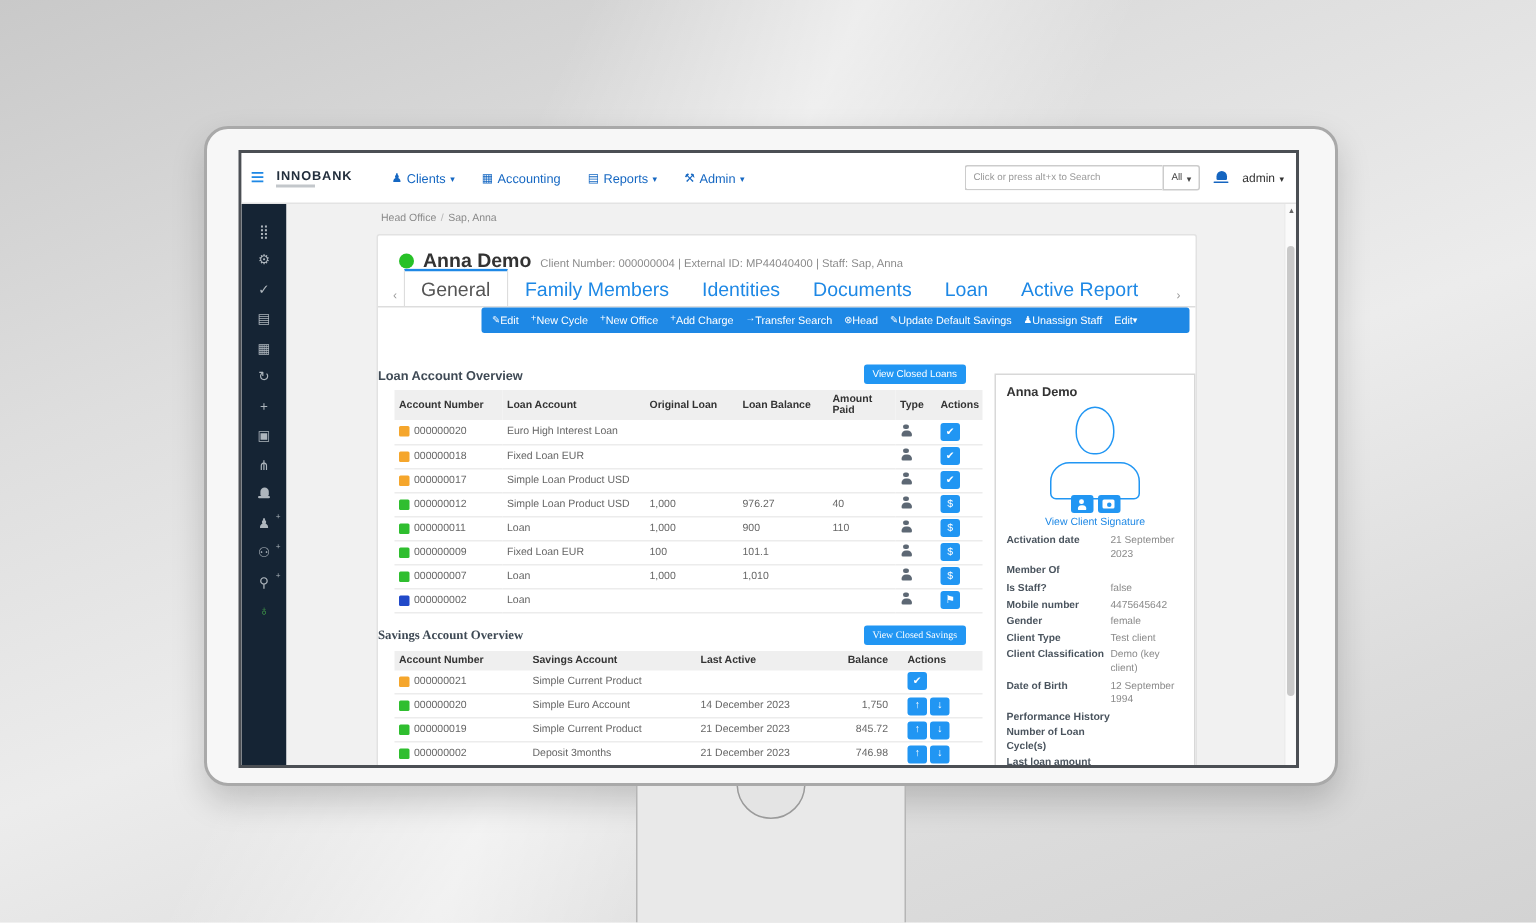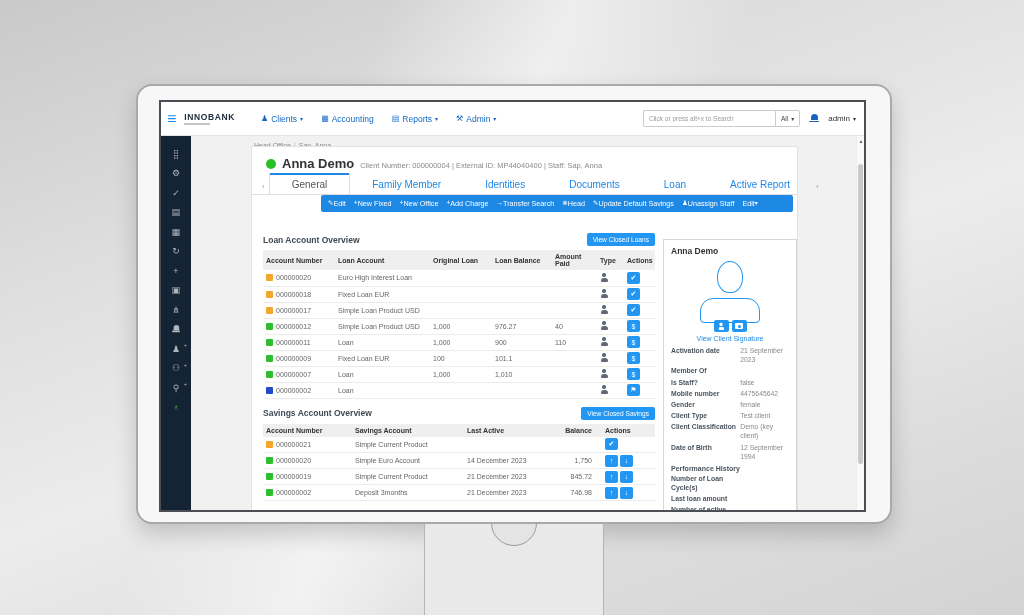--- a/index.html
+++ b/index.html
@@ -44,42 +44,42 @@
   .appbody{display:flex;height:378px;}
   .sidebar{width:30px;background:#152434;display:flex;flex-direction:column;align-items:center;padding-top:8px;gap:0;}
   .sb-ic{height:19.5px;display:flex;align-items:center;justify-content:center;color:#aeb6bd;font-size:9px;cursor:pointer;position:relative;width:100%;}
   .sb-ic .plus{font-size:5.5px;position:absolute;right:4px;top:3px;color:#aeb6bd;}
   .sb-ic.globe{color:#49b04c;}
   .bell.sb{color:#aeb6bd;transform:scale(.8);}
   .main{flex:1;background:#f1f1f1;position:relative;overflow:hidden;}
   .breadcrumb{position:absolute;left:63px;top:6px;font-size:7px;color:#8a8a8a;}
   .breadcrumb .bc-link{cursor:pointer;}
   .breadcrumb .sep{margin:0 3px;color:#b5b5b5;}
-  .card{position:absolute;left:60px;top:10px;width:547px;height:400px;background:#fff;
+  .card{position:absolute;left:60px;top:20px;width:547px;height:400px;background:#fff;
     border:1px solid #e2e2e2;border-radius:2px;}
   
   .chead{padding:9px 14px 5px;border-bottom:0;}
   .chead-row{display:flex;align-items:baseline;gap:6px;}
   .status-dot{width:10px;height:10px;border-radius:50%;background:#27c127;align-self:center;}
   .cname{font-size:13px;font-weight:bold;color:#333;}
   .cmeta{font-size:7.5px;color:#8b8b8b;}
   
   .tabs{display:flex;align-items:flex-end;height:19px;border-bottom:1px solid #ddd;padding:0 6px;}
   .tab-nav{color:#999;font-size:8px;padding:0 4px 3px;cursor:pointer;}
   .tab-nav.next{margin-left:auto;}
-  .tab{font-size:10px;color:#1e88e5;padding:4px 22px;cursor:pointer;white-space:nowrap;}
+  .tab{font-size:13px;color:#1e88e5;padding:4px 11px;cursor:pointer;white-space:nowrap;}
   .tab.active{color:#555;background:#fff;border:1px solid #ddd;border-top:2px solid #1e88e5;border-bottom:none;border-radius:2px 2px 0 0;}
   
   .actionbar{margin:0 4px 0 69px;height:17px;background:#1e88e5;border-radius:2px;display:flex;align-items:center;
     padding:0 7px;gap:8px;white-space:nowrap;}
   .ab-item{display:flex;align-items:flex-start;gap:0;color:#fff;font-size:7.2px;cursor:pointer;}
   .ab-item .ai{font-size:6.5px;}
   
-  .sect-head{display:flex;align-items:center;justify-content:space-between;margin:21px 0 4px 11px;width:392px;}
-  .sect-head.savings{margin-top:8px;}
+  .sect-head{display:flex;align-items:center;justify-content:space-between;margin:21px 0 4px 0;width:392px;}
+  .sect-head.savings{margin-top:8px;font-family:Liberation Serif, serif;}
   .sect-title{font-size:8.5px;font-weight:bold;color:#3f4a55;}
   .btn-small{background:#2196f3;color:#fff;font-size:6.6px;padding:3px 6px;border-radius:2px;cursor:pointer;}
   table{border-collapse:collapse;table-layout:fixed;margin-left:11px;width:392px;font-size:7px;color:#666;}
   th{background:#efefef;color:#333;font-weight:bold;text-align:left;padding:3px 3px;font-size:7px;}
   td{padding:0 3px;height:16px;border-bottom:1px solid #ececec;overflow:hidden;white-space:nowrap;}
   .acct{display:flex;align-items:center;gap:3px;}
   .sq{width:7px;height:7px;border-radius:1px;display:inline-block;background:#ccc;flex:none;}
   .sq[data-status="pending"]{background:#f5a62c;}
   .sq[data-status="active"]{background:#2fbe2f;}
   .sq[data-status="closed"]{background:#2149c9;}
@@ -202,36 +202,36 @@
             <div class="chead-row">
               <span class="status-dot"></span>
               <span class="cname">Anna Demo</span>
               <span class="cmeta">Client Number: 000000004 | External ID: MP44040400 | Staff: Sap, Anna</span>
             </div>
           </div>
 
           <div class="tabs">
             <span class="tab-nav">‹</span>
             <span class="tab active">General</span>
-            <span class="tab">Family Member</span>
+            <span class="tab">Family Members</span>
             <span class="tab">Identities</span>
             <span class="tab">Documents</span>
             <span class="tab">Loan</span>
             <span class="tab">Active Report</span>
             <span class="tab-nav next">›</span>
           </div>
 
           <div class="actionbar">
             <span class="ab-item">
                 <span class="ai">✎</span>
                 <span>Edit</span>
               </span>
             <span class="ab-item">
                 <span class="ai">+</span>
-                <span>New Fixed</span>
+                <span>New Cycle</span>
               </span>
             <span class="ab-item">
                 <span class="ai">+</span>
                 <span>New Office</span>
               </span>
             <span class="ab-item">
                 <span class="ai">+</span>
                 <span>Add Charge</span>
               </span>
             <span class="ab-item">

